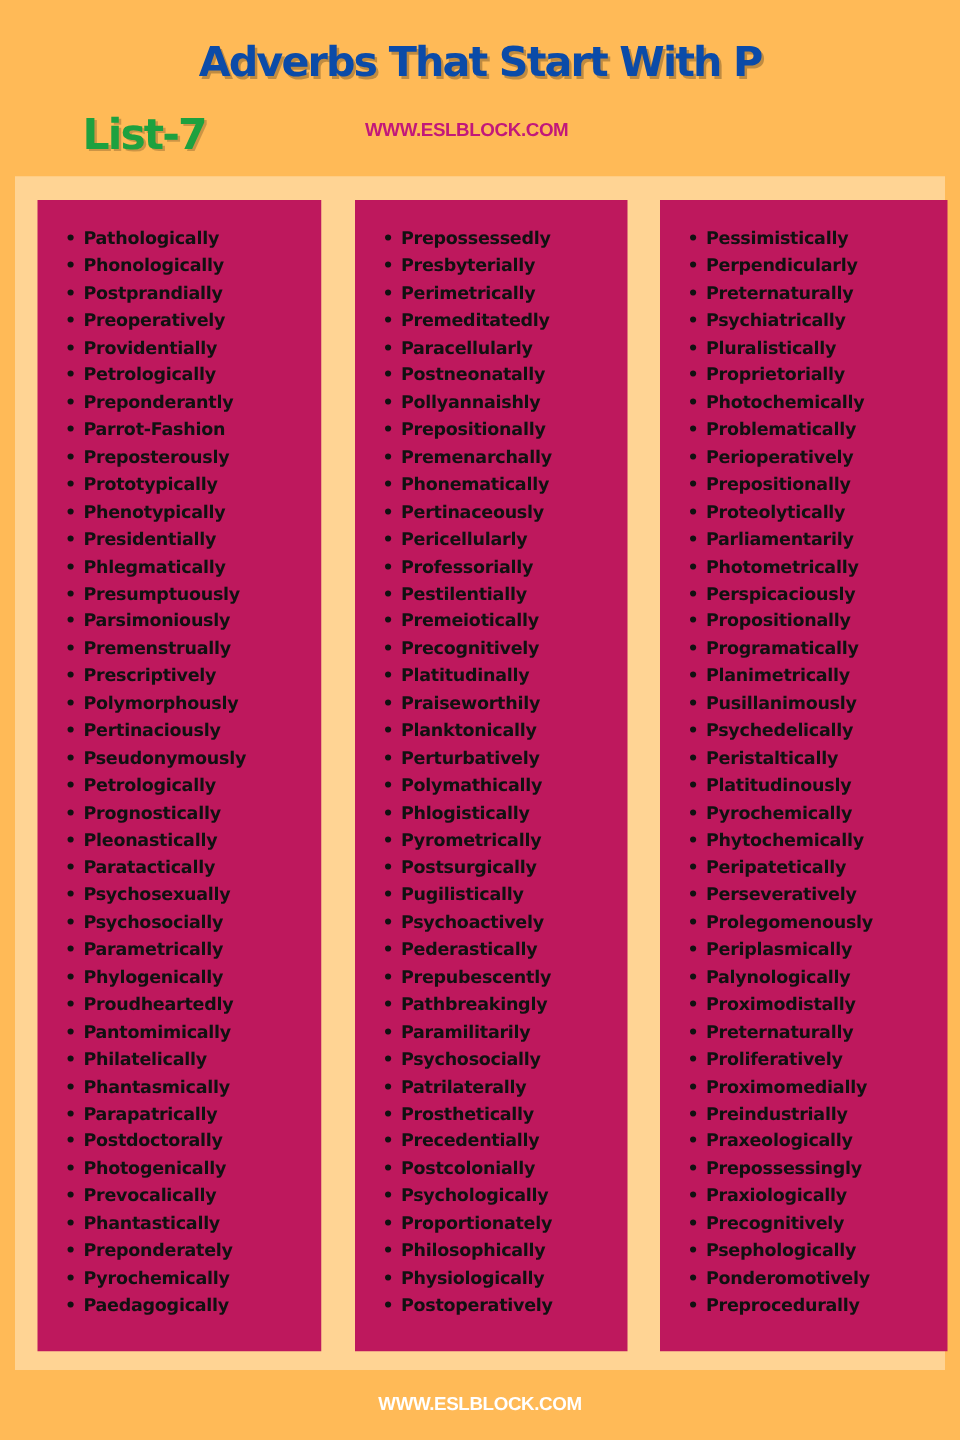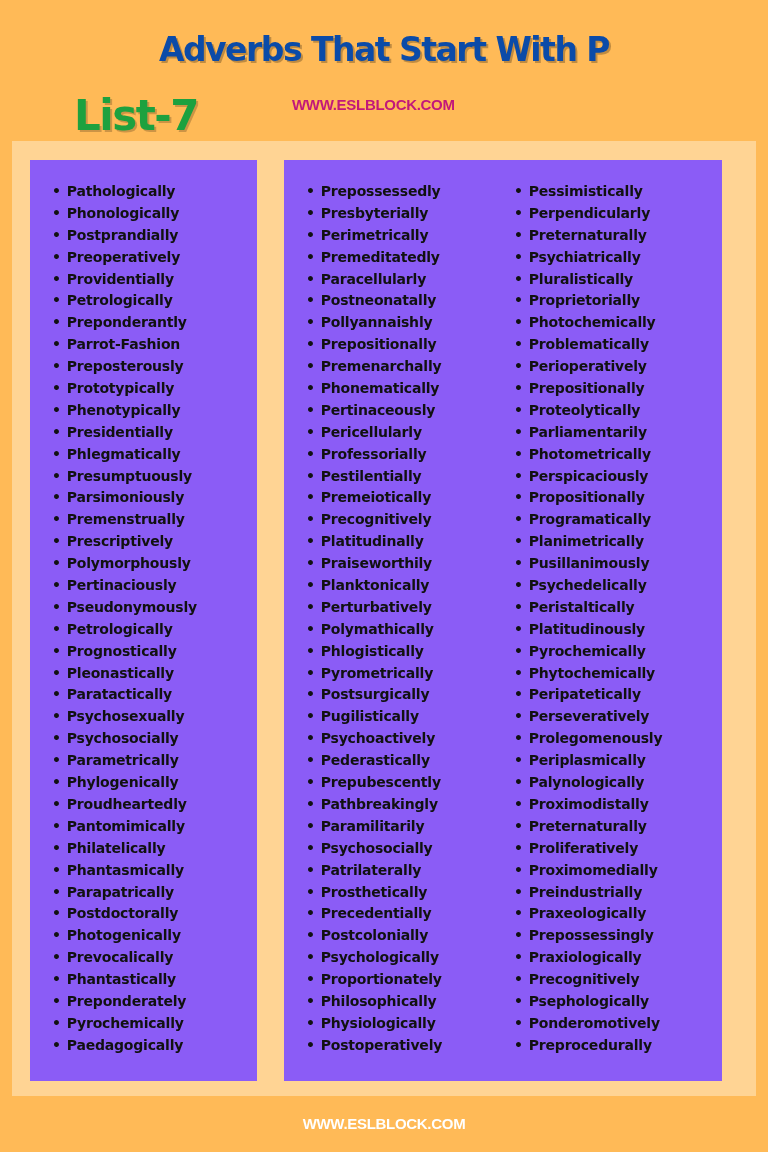--- a/index.html
+++ b/index.html
@@ -11,44 +11,44 @@
     .title {
       position: absolute; left: 0; top: 20px; width: 768px;
       text-align: center; margin: 0;
       font-family: "DejaVu Sans", sans-serif;
       font-weight: bold; font-size: 33px; letter-spacing: -1.5px;
       color: #0B4BA8;
       text-shadow: 2px 2px 0 rgba(0,0,0,0.25);
       line-height: 60px;
     }
     .subtitle {
-      position: absolute; left: 62px; top: 80px; margin: 12px;
-      font-family: "DejaVu Sans", sans-serif;
-      font-weight: bold; font-size: 42px; letter-spacing: -1.5px;
+      position: absolute; left: 62px; top: 80px; margin: 4px;
+      font-family: "DejaVu Sans", sans-serif;
+      font-weight: bold; font-size: 34px; letter-spacing: -1.5px;
       color: #1DA13F;
       text-shadow: 2px 2px 0 rgba(0,0,0,0.2);
       line-height: 48px;
     }
     .site-top {
       position: absolute; left: 292px; top: 96px;
       font-family: "Liberation Sans", sans-serif;
       font-weight: bold; font-size: 15px; color: #C2187A;
       letter-spacing: -0.3px;
     }
     .panel {
       position: absolute; left: 12px; top: 141px; width: 744px; height: 955px;
       background: #FFD494;
     }
     .column {
       position: absolute; top: 160px; height: 921px;
-      background: #8b5cf6;
+      background: #be185d;
     }
     .col-1 { left: 30px; width: 227px; }
     .col-2 { left: 284px; width: 218px; }
-    .col-3 { left: 492px; width: 230px; }
+    .col-3 { left: 528px; width: 230px; }
     .word-list {
       list-style: none; margin: 0; padding: 0;
       position: absolute; left: 36px; top: 21px;
     }
     .word-list li {
       height: 21.9px; line-height: 21.9px;
       font-family: "DejaVu Sans", sans-serif;
       font-weight: bold; font-size: 14px; color: #111;
       white-space: nowrap; letter-spacing: -0.2px;
     }

